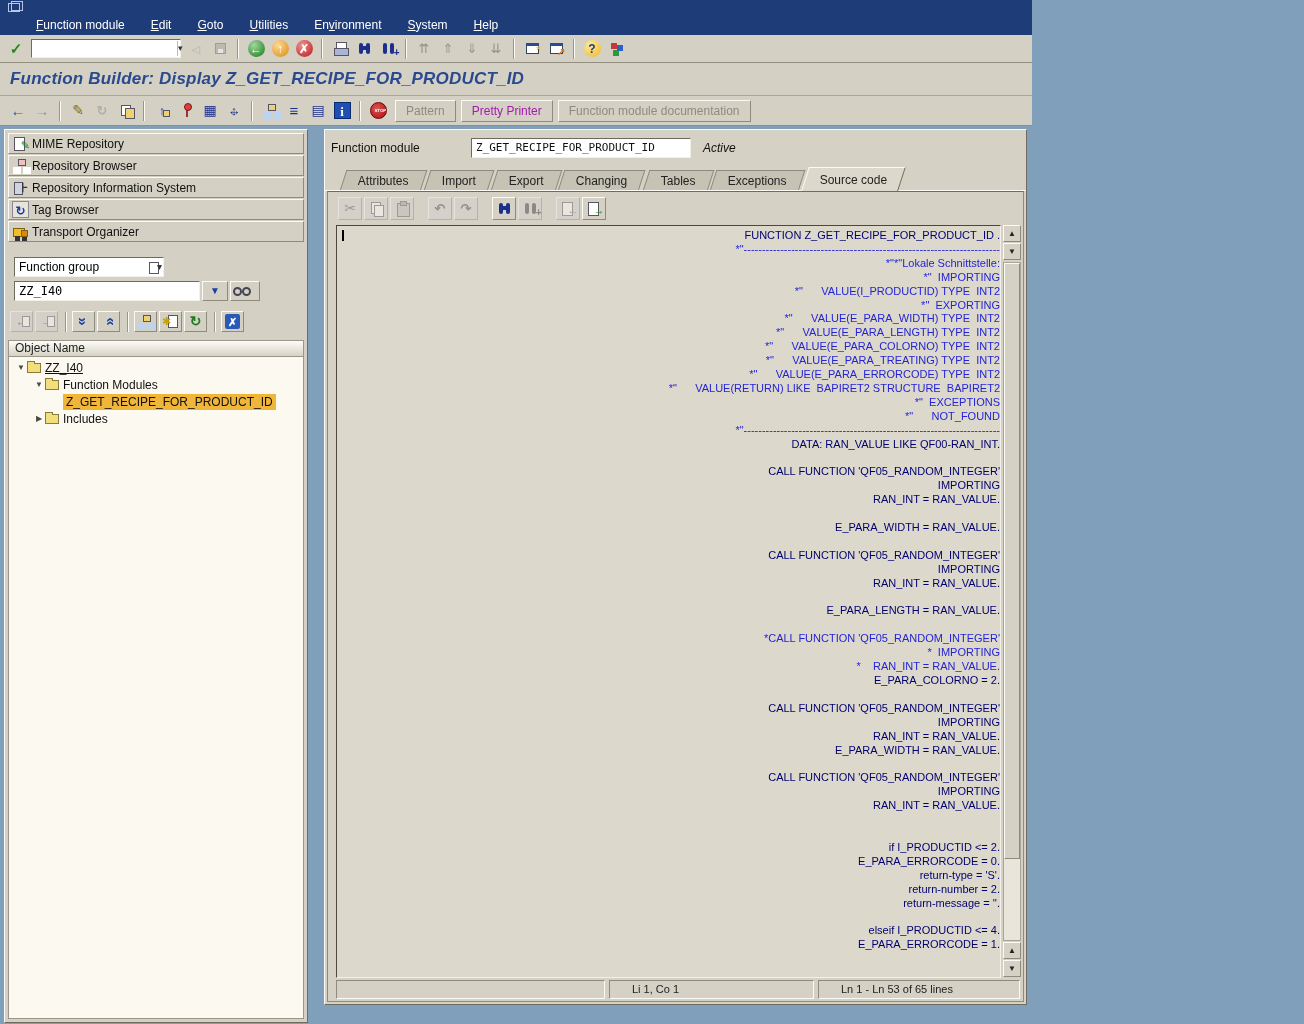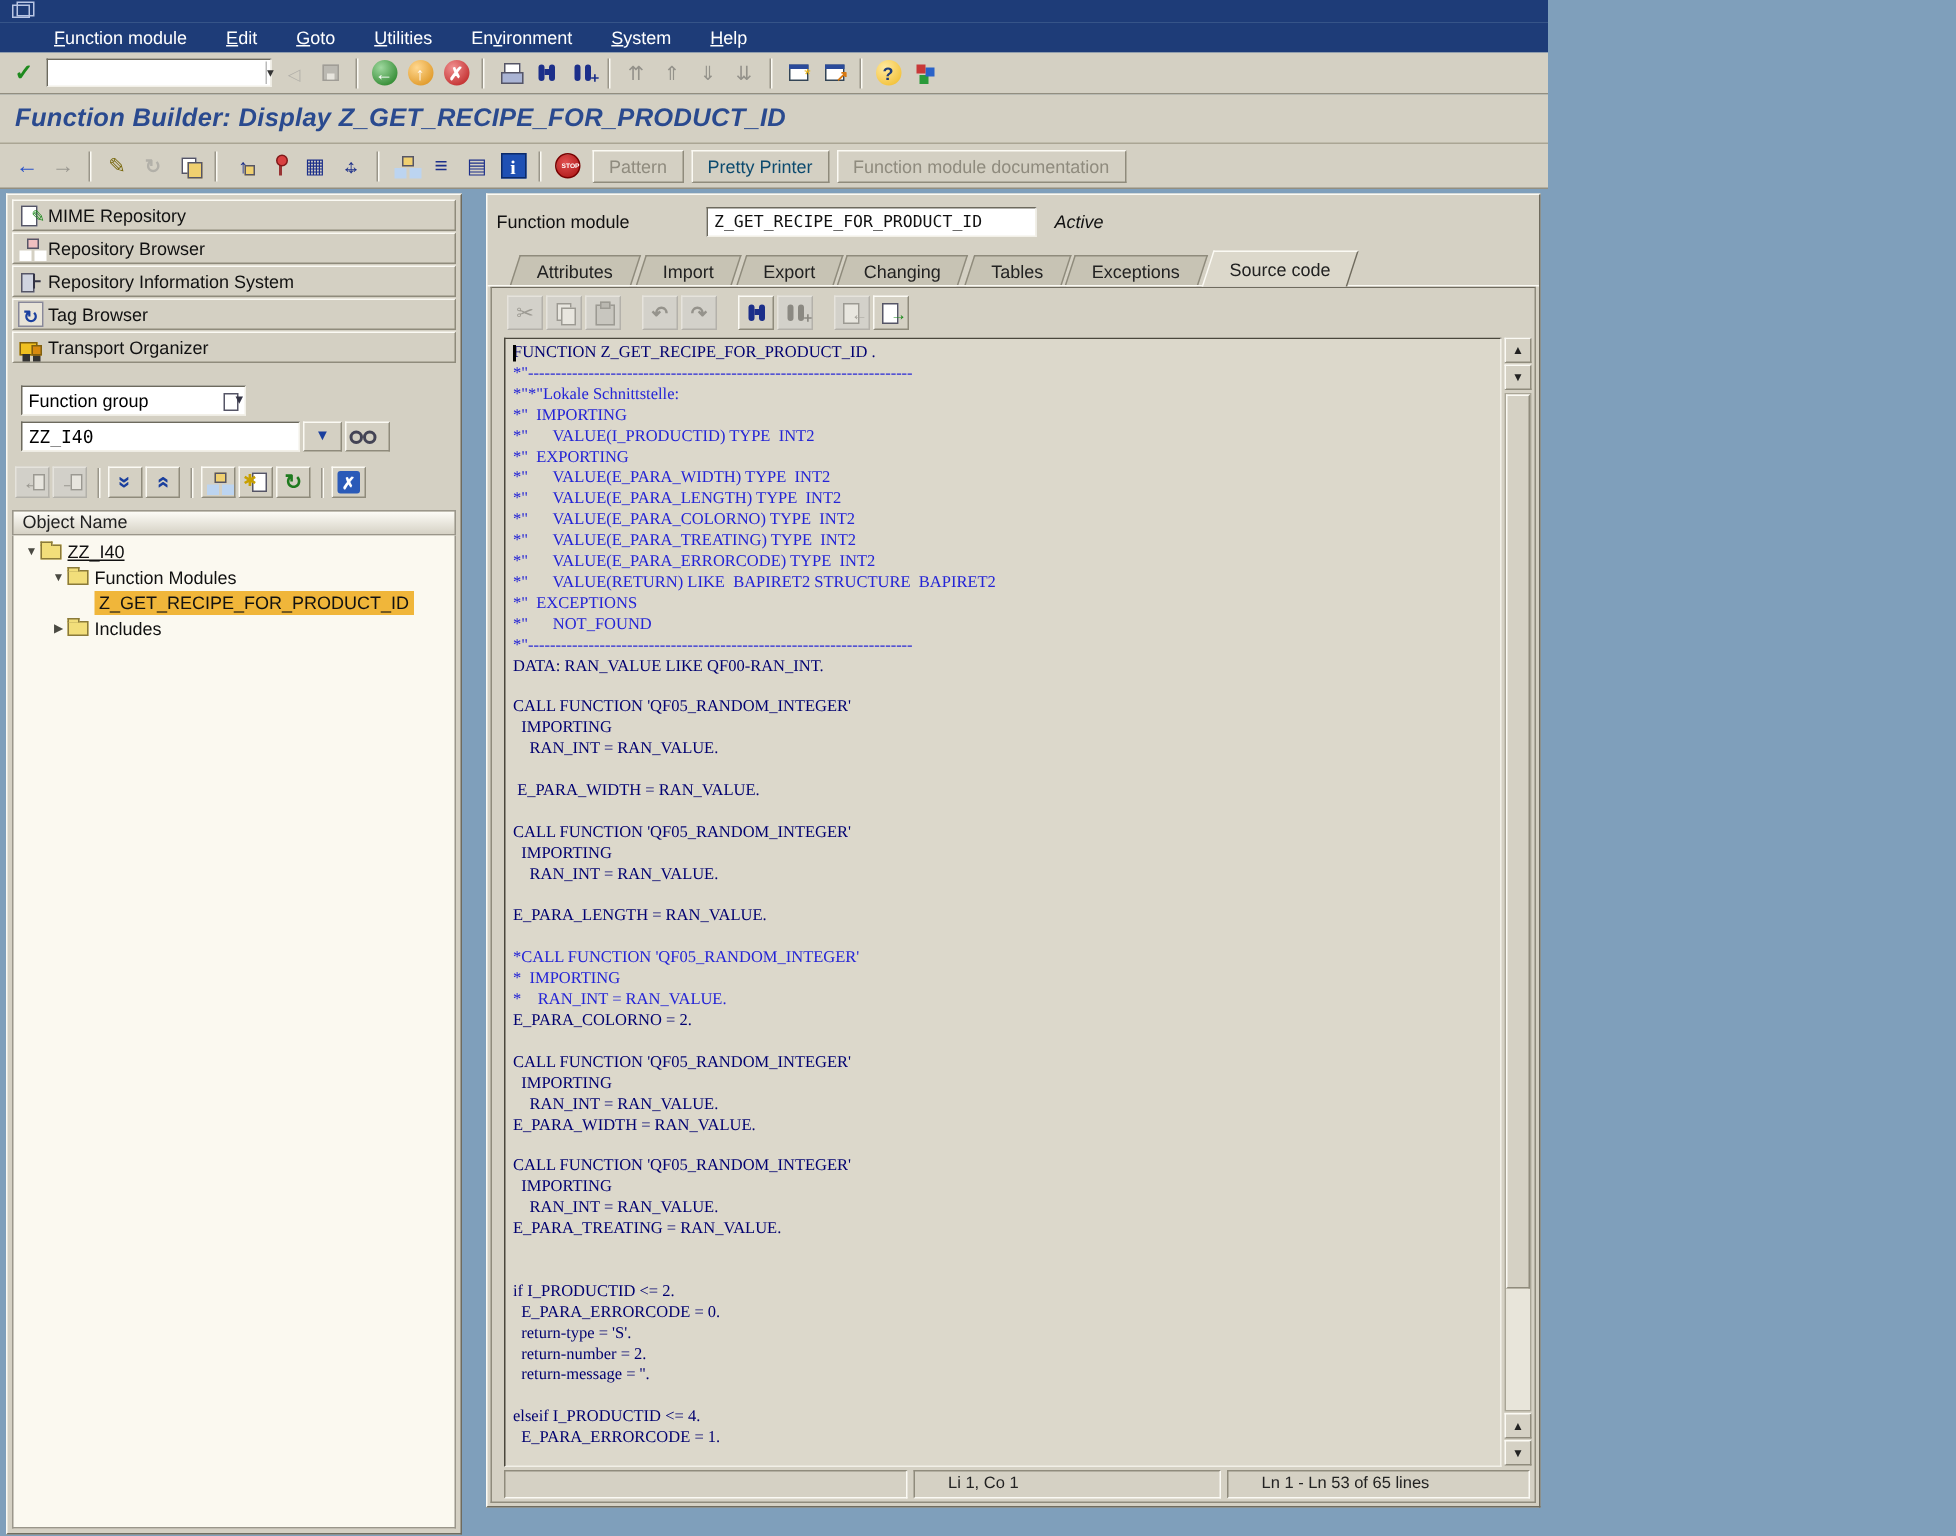--- a/index.html
+++ b/index.html
@@ -23,21 +23,21 @@
 
   .sep { width:0; height:20px; border-left:1px solid #9a968a; border-right:1px solid #fbfaf4; margin:0 5px; }
   .tb { width:24px; height:22px; display:inline-flex; align-items:center; justify-content:center; cursor:pointer; }
   .raised .tb, .tb.raised { background:#d4d0c3; border:1px solid; border-color:#fbfaf4 #8f8b7c #8f8b7c #fbfaf4; margin-right:2px; }
   .dis { filter:grayscale(1) opacity(.45); cursor:default; }
 
   .cmdfield { width:150px; height:19px; background:#fff; border:1px solid; border-color:#6d6a5e #f2f0e8 #f2f0e8 #6d6a5e; display:flex; align-items:center; margin:0 3px; }
   .cmdfield input { flex:1; border:0; outline:0; font-size:11px; padding-left:3px; background:transparent; }
   .cmdfield .dd { width:14px; height:15px; font-size:9px; line-height:15px; text-align:center; color:#333; border-left:1px solid #bbb; cursor:pointer; }
 
-  .txtbtn { height:22px; background:#d4d0c3; border:1px solid; border-color:#fbfaf4 #8f8b7c #8f8b7c #fbfaf4; font-size:12px; color:#0c4a6e; padding:0 10px; margin-left:5px; cursor:pointer; }
+  .txtbtn { height:22px; background:#d4d0c3; border:1px solid; border-color:#fbfaf4 #8f8b7c #8f8b7c #fbfaf4; font-size:12px; color:#a21caf; padding:0 10px; margin-left:5px; cursor:pointer; }
   .txtbtn.off { color:#8f8b7e; cursor:default; }
 
   
   .ic { width:17px; height:17px; display:inline-block; position:relative; font-style:normal; text-align:center; line-height:17px; font-size:13px; }
   .ic-enter::before { content:"✓"; color:#1e8a1e; font-weight:bold; font-size:15px; }
   .ic-navleft::before { content:"◁"; color:#8e8a7c; font-size:11px; }
   .ic-save::before { content:""; position:absolute; inset:3px; background:#8e9ec0; border:1px solid #55607a; }
   .ic-save::after { content:""; position:absolute; left:6px; top:9px; width:5px; height:4px; background:#fff; }
   .ic-back { background:radial-gradient(circle at 35% 30%, #9fd89f, #187818); border-radius:50%; }
   .ic-back::before { content:"←"; color:#fff; font-weight:bold; font-size:12px; }
@@ -145,21 +145,21 @@
   .tabs::after { content:""; position:absolute; left:0; right:0; bottom:0; border-bottom:1px solid #fbfaf4; }
   .tab { height:21px; background:#c7c3b4; border:1px solid #8f8b7c; border-bottom:none; transform:skewX(-18deg); padding:0 14px; margin-right:3px; display:flex; align-items:center; cursor:pointer; }
   .tab span { transform:skewX(18deg); font-size:12px; color:#222; white-space:nowrap; }
   .tab.active { height:24px; background:#dcd8cb; position:relative; z-index:2; border-color:#fbfaf4 #6f6b5e transparent #fbfaf4; }
   .tabbody { flex:1; margin:0 2px 2px 2px; border:1px solid #8f8b7c; border-top:1px solid #6f6b5e; background:#d5d1c4; display:flex; flex-direction:column; overflow:hidden; }
   .edbar { height:33px; display:flex; align-items:center; padding-left:10px; }
   .edbar .tb { width:24px; height:23px; background:#d5d1c4; border:1px solid; border-color:#fbfaf4 #8f8b7c #8f8b7c #fbfaf4; margin-right:2px; }
   .edspace { width:12px; }
   .edwrap { flex:1; display:flex; padding:0 2px 0 8px; overflow:hidden; }
   .codebox { flex:1; background:#dcd8cb; border:1px solid; border-color:#4a473c #f2f0e8 #f2f0e8 #4a473c; overflow:hidden; padding:3px 0 0 5px; position:relative; }
-  .codeline { font-family:Liberation Serif, serif; font-size:11px; line-height:13.9px; white-space:pre; color:#000070; }
+  .codeline { font-family:Liberation Sans, sans-serif; font-size:11px; line-height:13.9px; white-space:pre; color:#000070;text-align:right; }
   .codeline.cm { color:#2424d6; }
   .caret { position:absolute; left:5px; top:4px; width:2px; height:11px; background:#000; }
   .vscroll { width:18px; display:flex; flex-direction:column; margin-left:2px; }
   .sbtn { height:17px; background:#d5d1c4; border:1px solid; border-color:#fbfaf4 #8f8b7c #8f8b7c #fbfaf4; font-size:8px; text-align:center; line-height:15px; color:#222; cursor:pointer; margin-bottom:1px; }
   .strack { flex:1; background:#e8e5da; border:1px solid #a9a596; display:flex; flex-direction:column; margin:1px 0; }
   .sthumb { height:88%; background:#d5d1c4; border:1px solid; border-color:#fbfaf4 #8f8b7c #8f8b7c #fbfaf4; cursor:grab; }
   .statusrow { height:23px; display:flex; align-items:center; gap:4px; padding:1px 3px 2px 8px; }
   .stbox { height:19px; background:#d5d1c4; border:1px solid; border-color:#8f8b7c #fbfaf4 #fbfaf4 #8f8b7c; font-size:11px; color:#222; padding:2px 22px; white-space:nowrap; }
   .stbox.grow { flex:1; }
   .stbox.w1 { width:205px; }
@@ -500,21 +500,20 @@
               <div class="codeline cd">E_PARA_COLORNO = 2.</div>
               <div class="codeline cd"> </div>
               <div class="codeline cd">CALL FUNCTION 'QF05_RANDOM_INTEGER'</div>
               <div class="codeline cd">  IMPORTING</div>
               <div class="codeline cd">    RAN_INT = RAN_VALUE.</div>
               <div class="codeline cd">E_PARA_WIDTH = RAN_VALUE.</div>
               <div class="codeline cd"> </div>
               <div class="codeline cd">CALL FUNCTION 'QF05_RANDOM_INTEGER'</div>
               <div class="codeline cd">  IMPORTING</div>
               <div class="codeline cd">    RAN_INT = RAN_VALUE.</div>
-              <div class="codeline cd">E_PARA_TREATING = RAN_VALUE.</div>
               <div class="codeline cd"> </div>
               <div class="codeline cd"> </div>
               <div class="codeline cd">if I_PRODUCTID &lt;= 2.</div>
               <div class="codeline cd">  E_PARA_ERRORCODE = 0.</div>
               <div class="codeline cd">  return-type = 'S'.</div>
               <div class="codeline cd">  return-number = 2.</div>
               <div class="codeline cd">  return-message = ''.</div>
               <div class="codeline cd"> </div>
               <div class="codeline cd">elseif I_PRODUCTID &lt;= 4.</div>
               <div class="codeline cd">  E_PARA_ERRORCODE = 1.</div>

